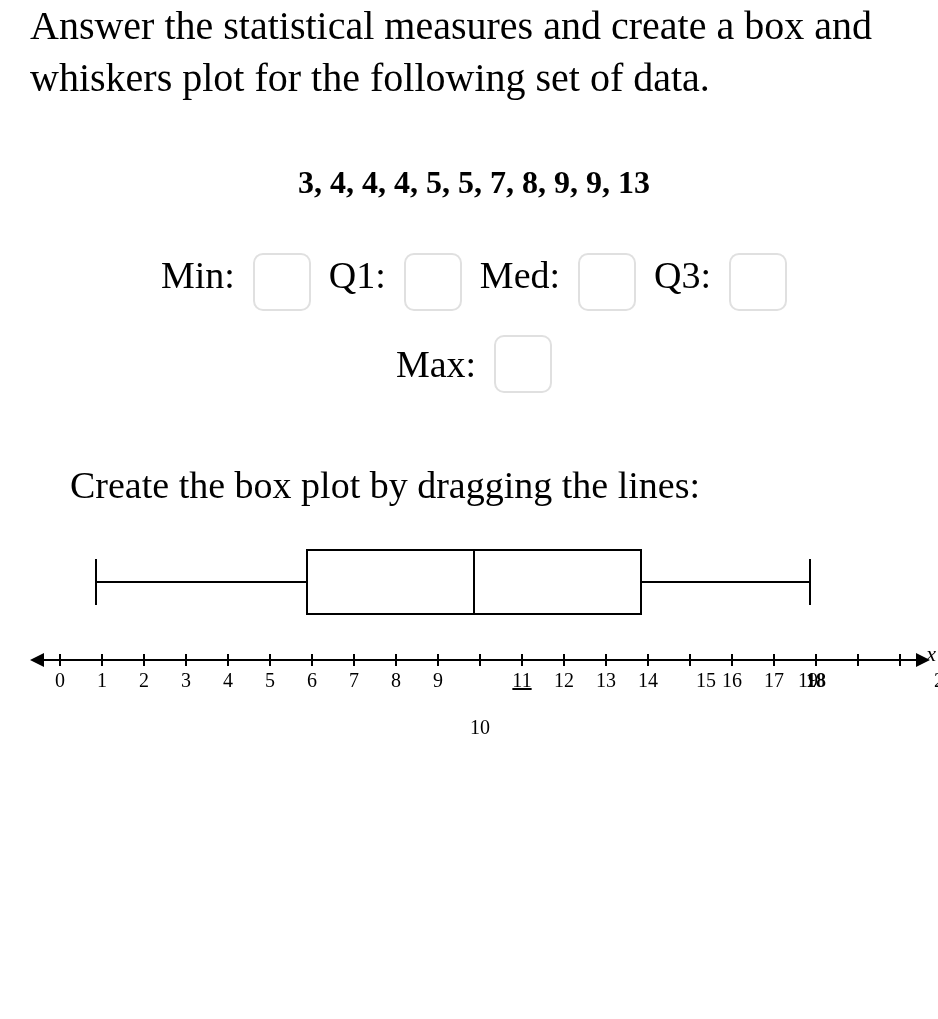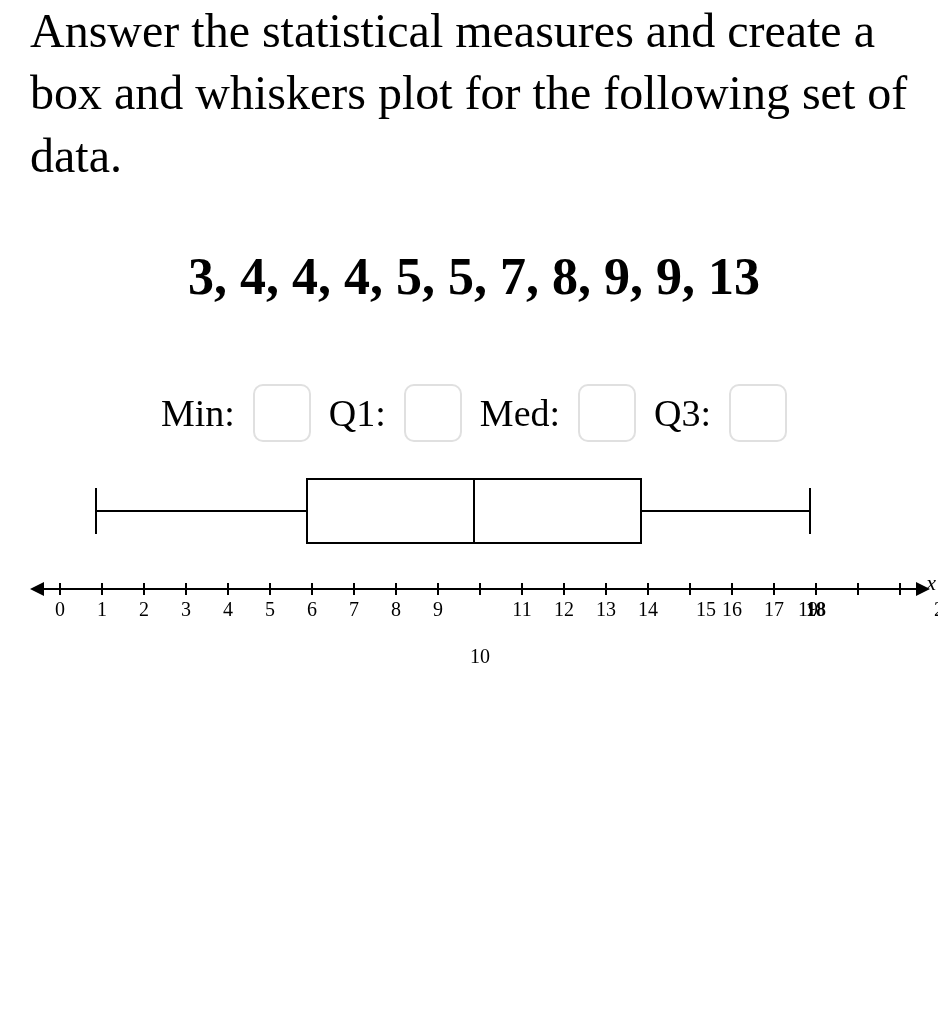--- a/index.html
+++ b/index.html
@@ -7,34 +7,33 @@
     padding: 0;
     font-family: Georgia, 'Times New Roman', serif;
     background: #fff;
     color: #000;
     width: 938px;
   }
   .container {
     padding: 0 20px 30px 30px;
   }
   .question {
-    font-size: 48px;
+    font-size: 40px;
     line-height: 1.3;
     margin: 0 0 60px 0;
     font-weight: 400;
   }
   .dataset {
-    font-size: 52px;
+    font-size: 32px;
     font-weight: 700;
     text-align: center;
-    margin-bottom: 78px;
+    margin-bottom: 52px;
   }
   .inputs-row {
     display: flex;
-    align-items: center;
     justify-content: center;
     gap: 18px;
     margin-bottom: 24px;
     font-size: 38px;
   }
   .inputs-row2 {
     display: flex;
     align-items: center;
     justify-content: center;
     gap: 18px;
@@ -157,21 +156,26 @@
     <span class="label">Min:</span>
     <span class="input-box"></span>
     <span class="label">Q1:</span>
     <span class="input-box"></span>
     <span class="label">Med:</span>
     <span class="input-box"></span>
     <span class="label">Q3:</span>
     <span class="input-box"></span>
   </div>
 
-
+  <div class="inputs-row2">
+    <span class="label">Max:</span>
+    <span class="input-box"></span>
+  </div>
+
+  <p class="instruction">Create the box plot by dragging the lines:</p>
 
   <div class="plot-area" id="plot-area">
       <div class="whisker-line" style="left: 62px; width: 210px;"></div>
       <div class="whisker-cap" style="left: 61px;"></div>
       <div class="whisker-line" style="left: 608px; width: 168px;"></div>
       <div class="whisker-cap" style="left: 775px;"></div>
       <div class="box" style="left: 272px; width: 336px;"></div>
       <div class="median-line" style="left: 439px;"></div>
     </div>
 
@@ -196,21 +200,21 @@
         <div class="tick-label" style="left: 282px;">6</div>
         <div class="tick" style="left: 323px;"></div>
         <div class="tick-label" style="left: 324px;">7</div>
         <div class="tick" style="left: 365px;"></div>
         <div class="tick-label" style="left: 366px;">8</div>
         <div class="tick" style="left: 407px;"></div>
         <div class="tick-label" style="left: 408px;">9</div>
         <div class="tick" style="left: 449px;"></div>
         <div class="tick-label" style="left: 450px; margin-top: 47px;">10</div>
         <div class="tick" style="left: 491px;"></div>
-        <div class="tick-label" style="left: 492px;">11</div>
+        <div class="tick-label" style="left: 492px; text-decoration: underline;">11</div>
         <div class="tick" style="left: 533px;"></div>
         <div class="tick-label" style="left: 534px; text-align: right;">12</div>
         <div class="tick" style="left: 575px;"></div>
         <div class="tick-label" style="left: 576px;">13</div>
         <div class="tick" style="left: 617px;"></div>
         <div class="tick-label" style="left: 618px;">14</div>
         <div class="tick" style="left: 659px;"></div>
         <div class="tick-label" style="left: 676px;">15</div>
         <div class="tick" style="left: 701px;"></div>
         <div class="tick-label" style="left: 702px;">16</div>

